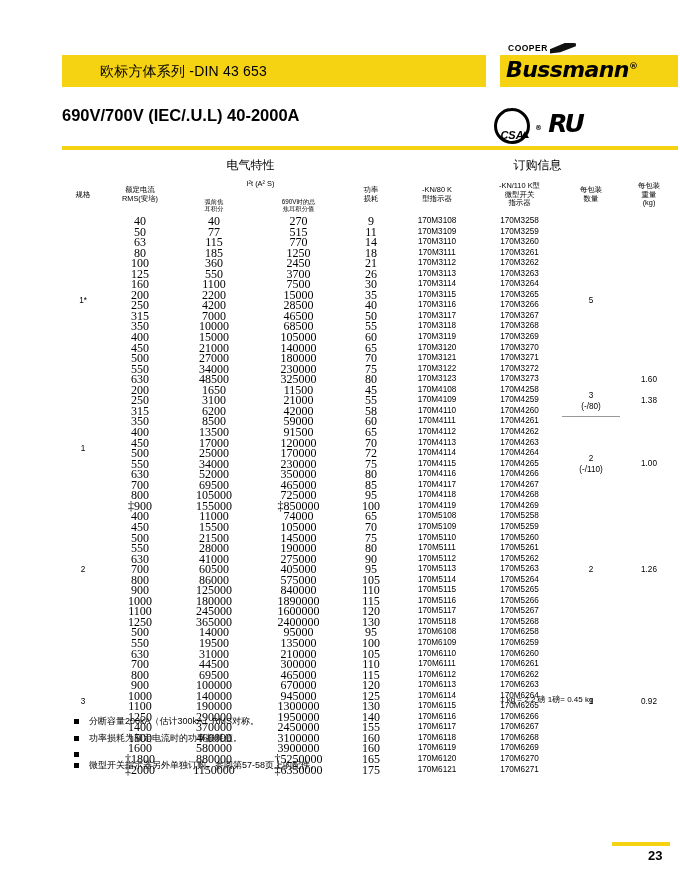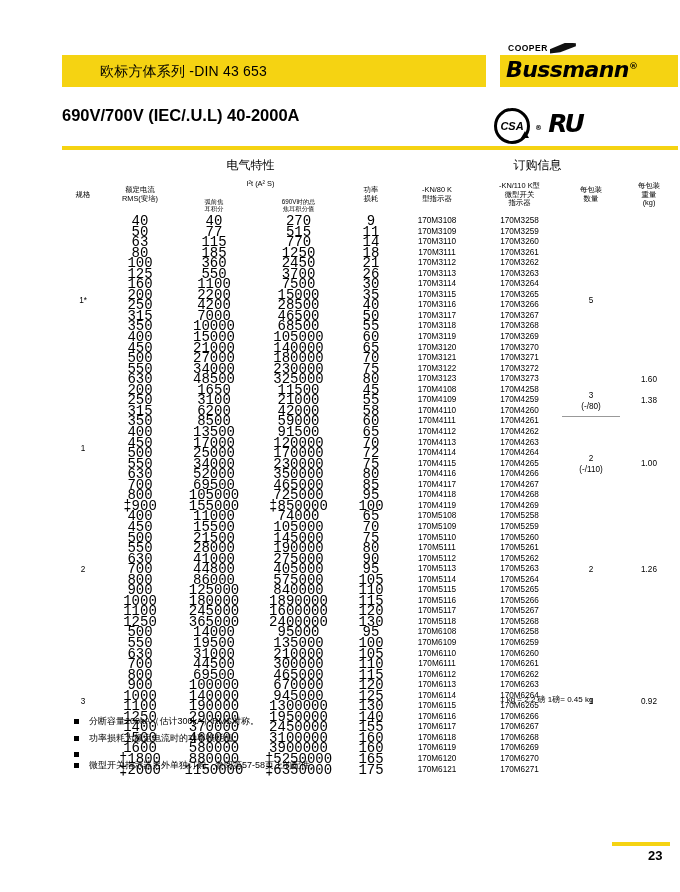--- a/index.html
+++ b/index.html
@@ -48,21 +48,21 @@
     position:absolute;left:62px;top:106px;
     font-size:16.5px;font-weight:bold;letter-spacing:0px;
   }
 
   
   .cert{position:absolute;top:108px;}
   .cert-csa{left:494px;}
   .cert-ul{left:543px;}
   .csa-ring{
     width:30px;height:30px;border-radius:50%;
-    border:3px solid #000;display:flex;align-items:center;justify-content:center;
+    border:3px solid #000;display:flex;align-items:flex-end;justify-content:center;
     font-size:11px;font-weight:bold;font-style:italic;
   }
   .csa-tri{
     position:absolute;left:27px;top:23px;width:0;height:0;
     border-left:4px solid transparent;border-right:4px solid transparent;
     border-bottom:7px solid #000;
   }
   .ul-mark{
     width:44px;height:30px;display:flex;align-items:center;justify-content:center;
     font-size:25px;font-weight:bold;font-style:italic;letter-spacing:-3px;
@@ -88,21 +88,21 @@
   .vl{border-left:.8px solid #555;}
   .vr{border-right:.8px solid #555;}
   .ht{border-top:.9px solid #333;}
   .hb{border-bottom:.9px solid #333;}
   .hb-thin{border-bottom:.6px solid #777;}
 
   .grp-hdr{font-size:12px;height:13px;}
   .col-hdr{font-size:7.4px;line-height:1.18;height:42px;padding:2px 1px;}
   .sub-hdr{font-size:6.3px;line-height:1.15;height:18px;padding:1px;}
 
-  .num{font-size:14px;line-height:10.55px;font-family:Liberation Mono, monospace;}
+  .num{font-size:12px;line-height:10.55px;font-family:Liberation Serif, serif;}
   .code{font-size:8.2px;line-height:10.55px;}
   .sizecell{font-size:8.2px;}
   .packcell{font-size:8.2px;line-height:11px;}
 
   .stack{display:block;}
   .stack div{line-height:10.55px;height:10.55px;white-space:nowrap;}
 
   
   .conv{
     position:absolute;left:500px;top:694px;font-size:8px;white-space:nowrap;
@@ -495,21 +495,21 @@
               <div>1250</div>
             </span>
           </td>
           <td class="num vr ht">
             <span class="stack">
               <div>11000</div>
               <div>15500</div>
               <div>21500</div>
               <div>28000</div>
               <div>41000</div>
-              <div>44800</div>
+              <div>60500</div>
               <div>86000</div>
               <div>125000</div>
               <div>180000</div>
               <div>245000</div>
               <div>365000</div>
             </span>
           </td>
           <td class="num vr ht">
             <span class="stack">
               <div>74000</div>

